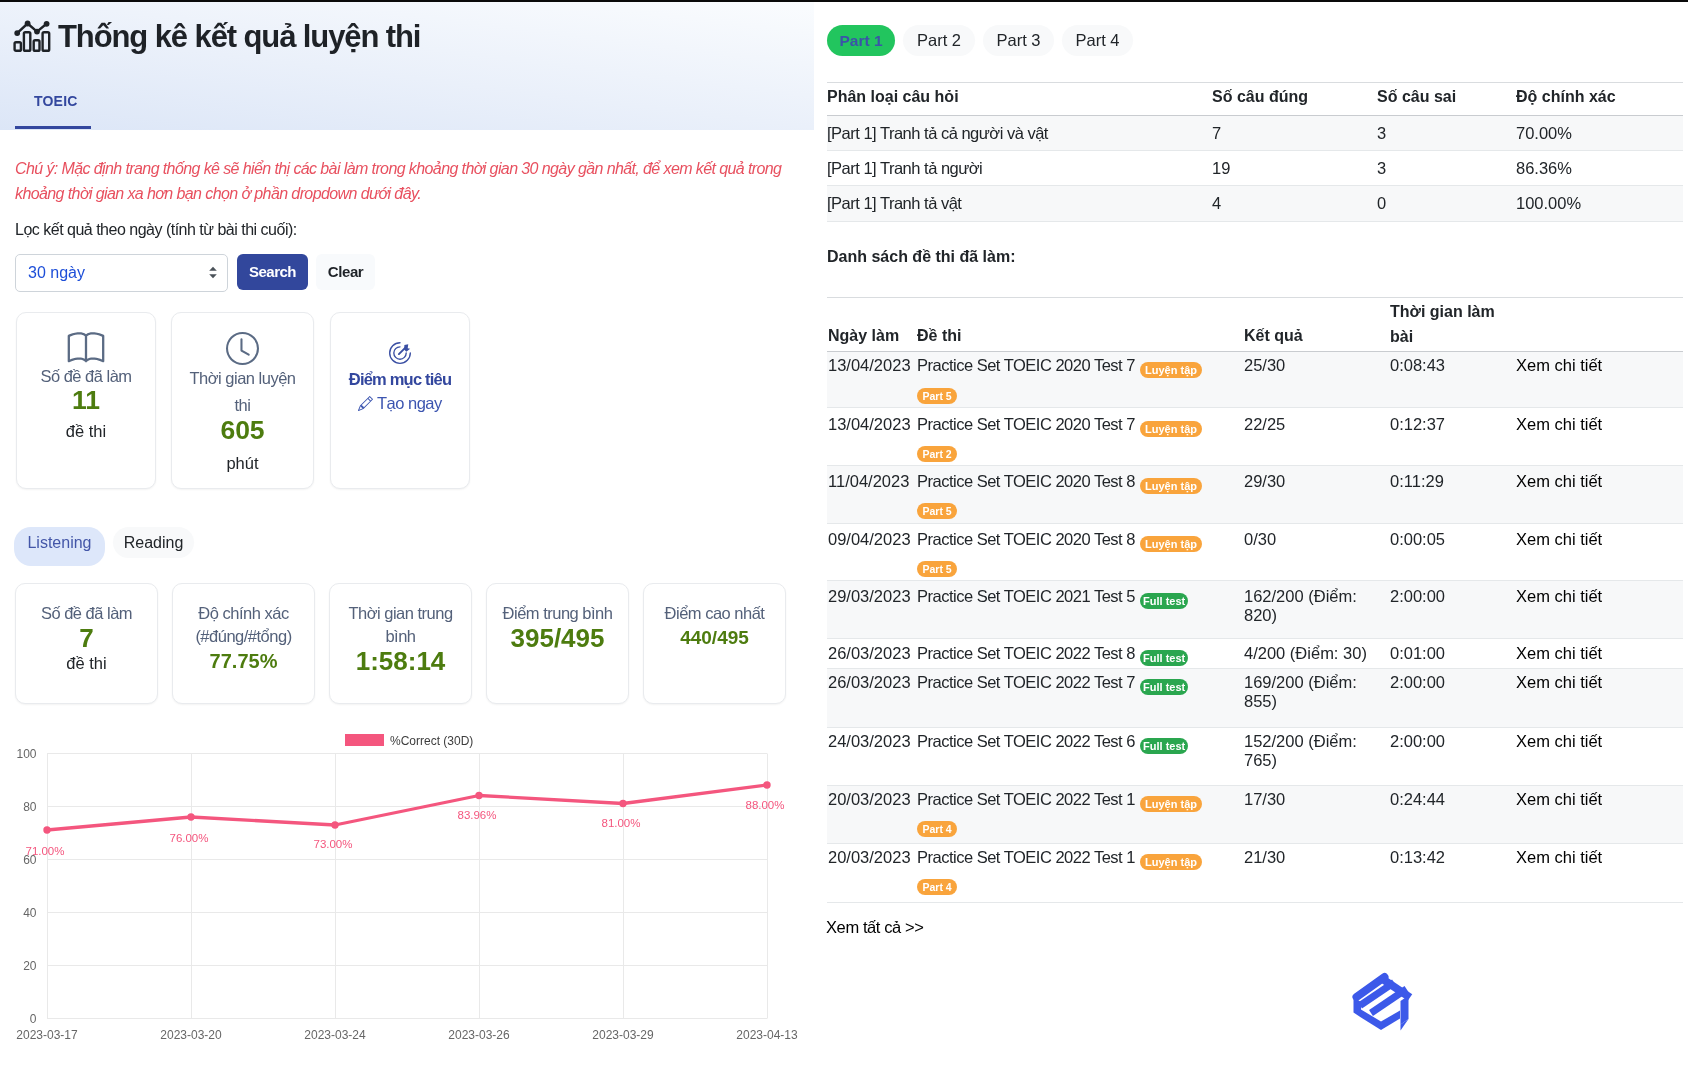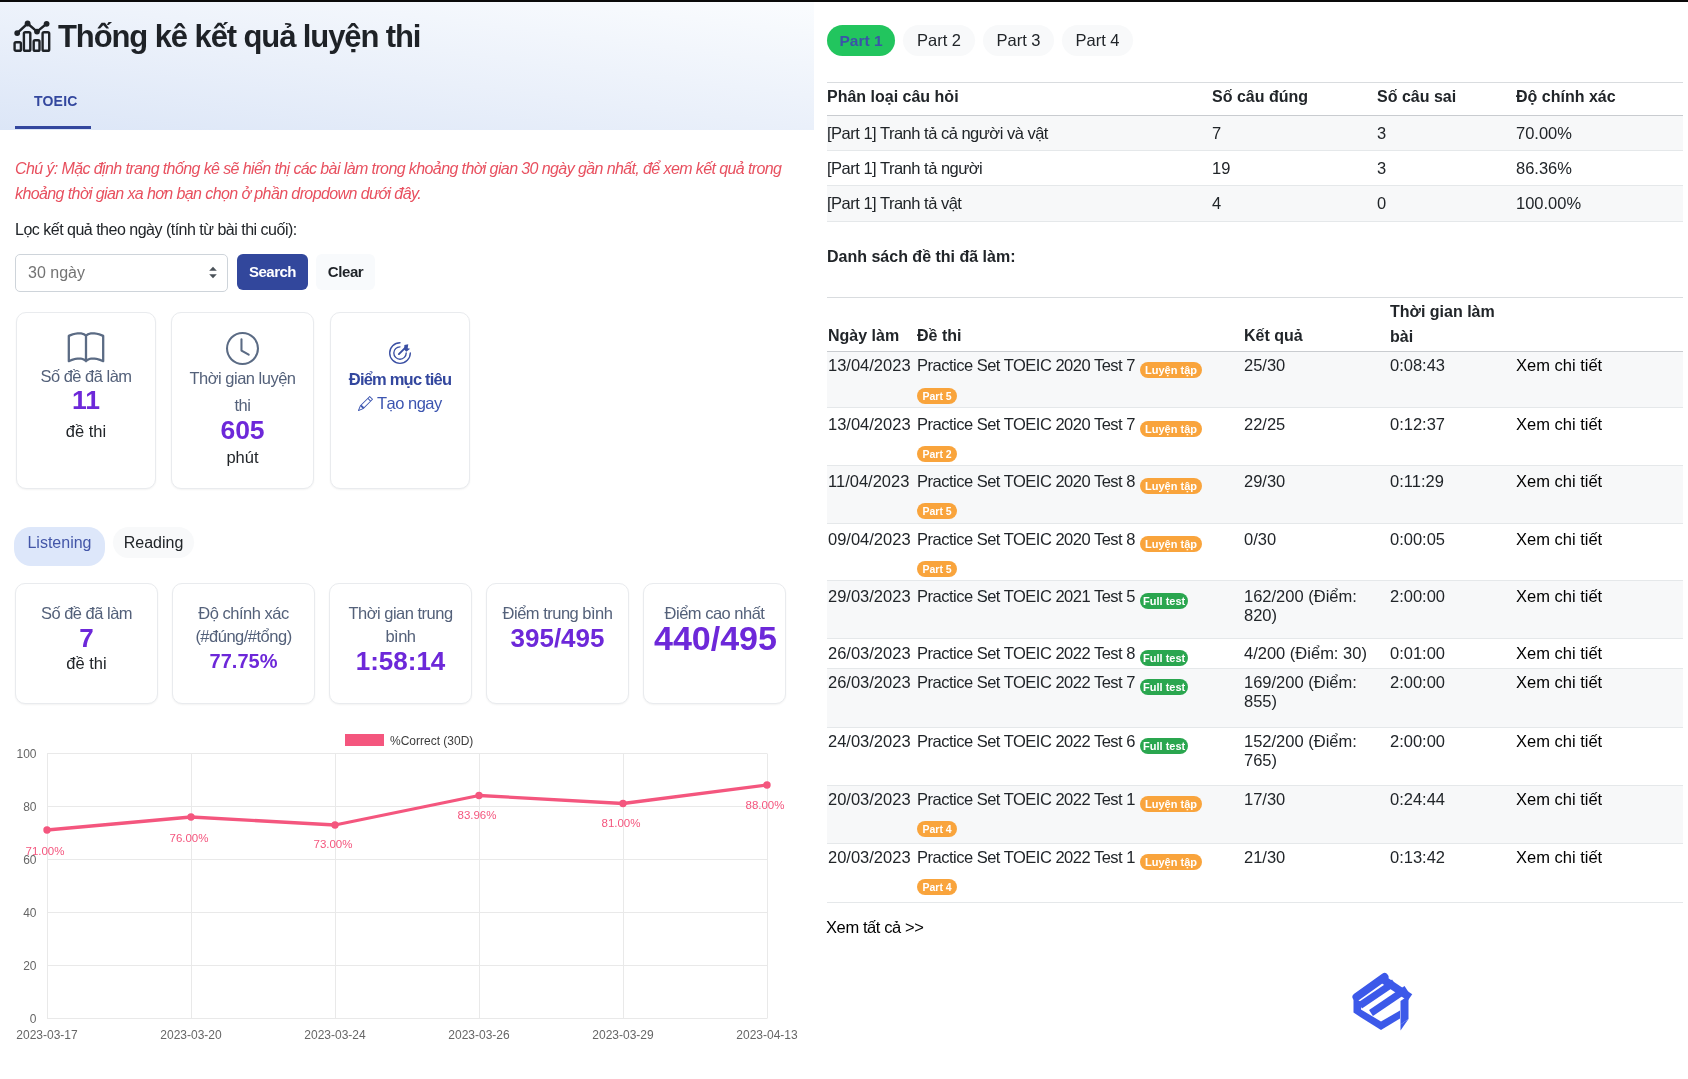--- a/index.html
+++ b/index.html
@@ -10,29 +10,29 @@
   .abs { position:absolute; }
   .topbar { left:0; top:0; width:1688px; height:2px; background:#0a0a0a; }
   .lhead { left:0; top:2px; width:814px; height:128px;
            background:linear-gradient(187deg,#fafcfe 0%,#eaf0fa 55%,#dce6f7 100%); }
   .title { left:58px; top:19px; font-size:31px; font-weight:bold; color:#1e2227; letter-spacing:-1.1px; }
   .toeic { left:34px; top:93px; font-size:14px; font-weight:bold; color:#33479e; letter-spacing:0.2px; }
   .toeicline { left:15px; top:126px; width:76px; height:3px; background:#33479e; }
   .note { left:15px; top:156px; width:820px; font-size:16px; letter-spacing:-0.6px; font-style:italic; color:#e8505f; line-height:25px; }
   .filterlabel { left:15px; top:221px; font-size:16px; letter-spacing:-0.5px; color:#212529; }
   .sel { left:15px; top:254px; width:213px; height:38px; border:1px solid #ced4da; border-radius:5px;
-         background:#fff; font-size:16px; color:#737373; line-height:36px; padding-left:12px; }
+         background:#fff; font-size:16px; color:#1d4ed8; line-height:36px; padding-left:12px; }
   .btn-search { left:237px; top:254px; width:71px; height:36px; background:#32479c; color:#fff;
                 font-size:15px; font-weight:bold; border-radius:6px; text-align:center; line-height:36px; }
   .btn-clear { left:316px; top:254px; width:59px; height:36px; background:#f8fafc; color:#1e2227;
                font-size:15px; font-weight:bold; border-radius:6px; text-align:center; line-height:36px; }
   .card { background:#fff; border:1px solid #e9ebee; border-radius:10px; box-shadow:0 1px 2px rgba(0,0,0,.05); text-align:center; padding-left:10px; padding-right:10px; }
   .card .ttl { color:#54617a; font-size:16.5px; line-height:23px; letter-spacing:-0.5px; }
   .card > svg { display:block; margin:0 auto; }
-  .card .big { color:#6d28d9; font-weight:bold; }
+  .card .big { color:#4d7c0f; font-weight:bold; }
   .pill { border-radius:17px; font-size:16px; text-align:center; }
   .pill-on { background:#dde7fa; color:#4356a8; }
   .pill-off { background:#f8f9fa; color:#212529; }
   .rpill { position:absolute; border-radius:15.5px; height:31px; line-height:31px; font-size:16.5px; text-align:center; }
   .rp-on { background:#22c55e; color:#3b54a8; font-weight:bold; font-size:15.5px; }
   .rp-off { background:#f8f9fa; color:#212529; }
   .stripe { background:#f7f8f9; }
   .cell { position:absolute; font-size:16.5px; color:#212529; }
   .hcell { position:absolute; font-size:16px; font-weight:bold; color:#212529; }
   .badge { display:inline-block; background:#f9a43c; color:#fff; font-weight:bold; font-size:11px;
@@ -82,21 +82,21 @@
     <div class="big" style="font-size:26.5px;line-height:25px">11</div>
     <div style="font-size:16.5px;line-height:25px;margin-top:6px">đề thi</div>
   </div>
   <div class="abs card" style="left:171px;top:312px;width:143px;height:177px;padding-top:19px">
     <svg width="33" height="33" viewBox="0 0 16 16" fill="#5b6b84">
         <path d="M8 3.5a.5.5 0 0 0-1 0V9a.5.5 0 0 0 .252.434l3.5 2a.5.5 0 0 0 .496-.868L8 8.71V3.5z"></path>
         <path d="M8 16A8 8 0 1 0 8 0a8 8 0 0 0 0 16zm7-8A7 7 0 1 1 1 8a7 7 0 0 1 14 0z"></path>
       </svg>
     <div class="ttl" style="line-height:26.5px">Thời gian luyện thi</div>
     <div class="big" style="font-size:26.5px;line-height:25px">605</div>
-    <div style="font-size:16.5px;line-height:25px;margin-top:2px">phút</div>
+    <div style="font-size:16.5px;line-height:25px;margin-top:8px">phút</div>
   </div>
   <div class="abs card" style="left:330px;top:312px;width:140px;height:177px;padding-top:29px">
     <svg width="22" height="22" viewBox="0 0 16 16" fill="#3a4fa3">
         <path d="M8 1a7 7 0 1 0 7 7 .5.5 0 0 1 1 0 8 8 0 1 1-8-8 .5.5 0 0 1 0 1z"></path>
         <path d="M8 4a4 4 0 1 0 4 4 .5.5 0 0 1 1 0 5 5 0 1 1-5-5 .5.5 0 0 1 0 1z"></path>
         <path d="M7.2 8.8 12.3 3.7" stroke="#3a4fa3" stroke-width="1.4" fill="none" stroke-linecap="round"></path>
         <path d="M11.2 2.2 L14 1.6 L13.6 4.5 L15.4 4.9 L12.6 7 L11 5.5 Z" stroke="none"></path>
       </svg>
     <div style="color:#33479e;font-size:16.5px;font-weight:bold;line-height:24.5px;letter-spacing:-0.8px;margin-top:3px">Điểm mục tiêu</div>
     <div style="color:#3c55b0;font-size:16.5px;line-height:25px;margin-top:-1px;letter-spacing:-0.5px">
@@ -121,21 +121,21 @@
   <div class="abs card" style="left:329px;top:583px;width:143px;height:121px;padding-top:18px">
     <div class="ttl">Thời gian trung bình</div>
     <div class="big" style="font-size:26px;line-height:26px">1:58:14</div>
   </div>
   <div class="abs card" style="left:486px;top:583px;width:143px;height:121px;padding-top:18px">
     <div class="ttl">Điểm trung bình</div>
     <div class="big" style="font-size:26px;line-height:26px">395/495</div>
   </div>
   <div class="abs card" style="left:643px;top:583px;width:143px;height:121px;padding-top:18px">
     <div class="ttl">Điểm cao nhất</div>
-    <div class="big" style="font-size:34px;line-height:26px">440/495</div>
+    <div class="big" style="font-size:19px;line-height:26px">440/495</div>
   </div>
 
   <svg class="abs" style="left:0;top:725px" width="800" height="330" viewBox="0 0 800 330">
     <rect x="345" y="9" width="39" height="12" fill="#f4567e"></rect>
     <text x="390" y="20" font-size="12" fill="#3d3d3d">%Correct (30D)</text>
     <g stroke="#e9e9e9" stroke-width="1">
       <line x1="47" y1="28.5" x2="767" y2="28.5"></line>
       <line x1="47" y1="81.5" x2="767" y2="81.5"></line>
       <line x1="47" y1="134.5" x2="767" y2="134.5"></line>
       <line x1="47" y1="187.5" x2="767" y2="187.5"></line>

